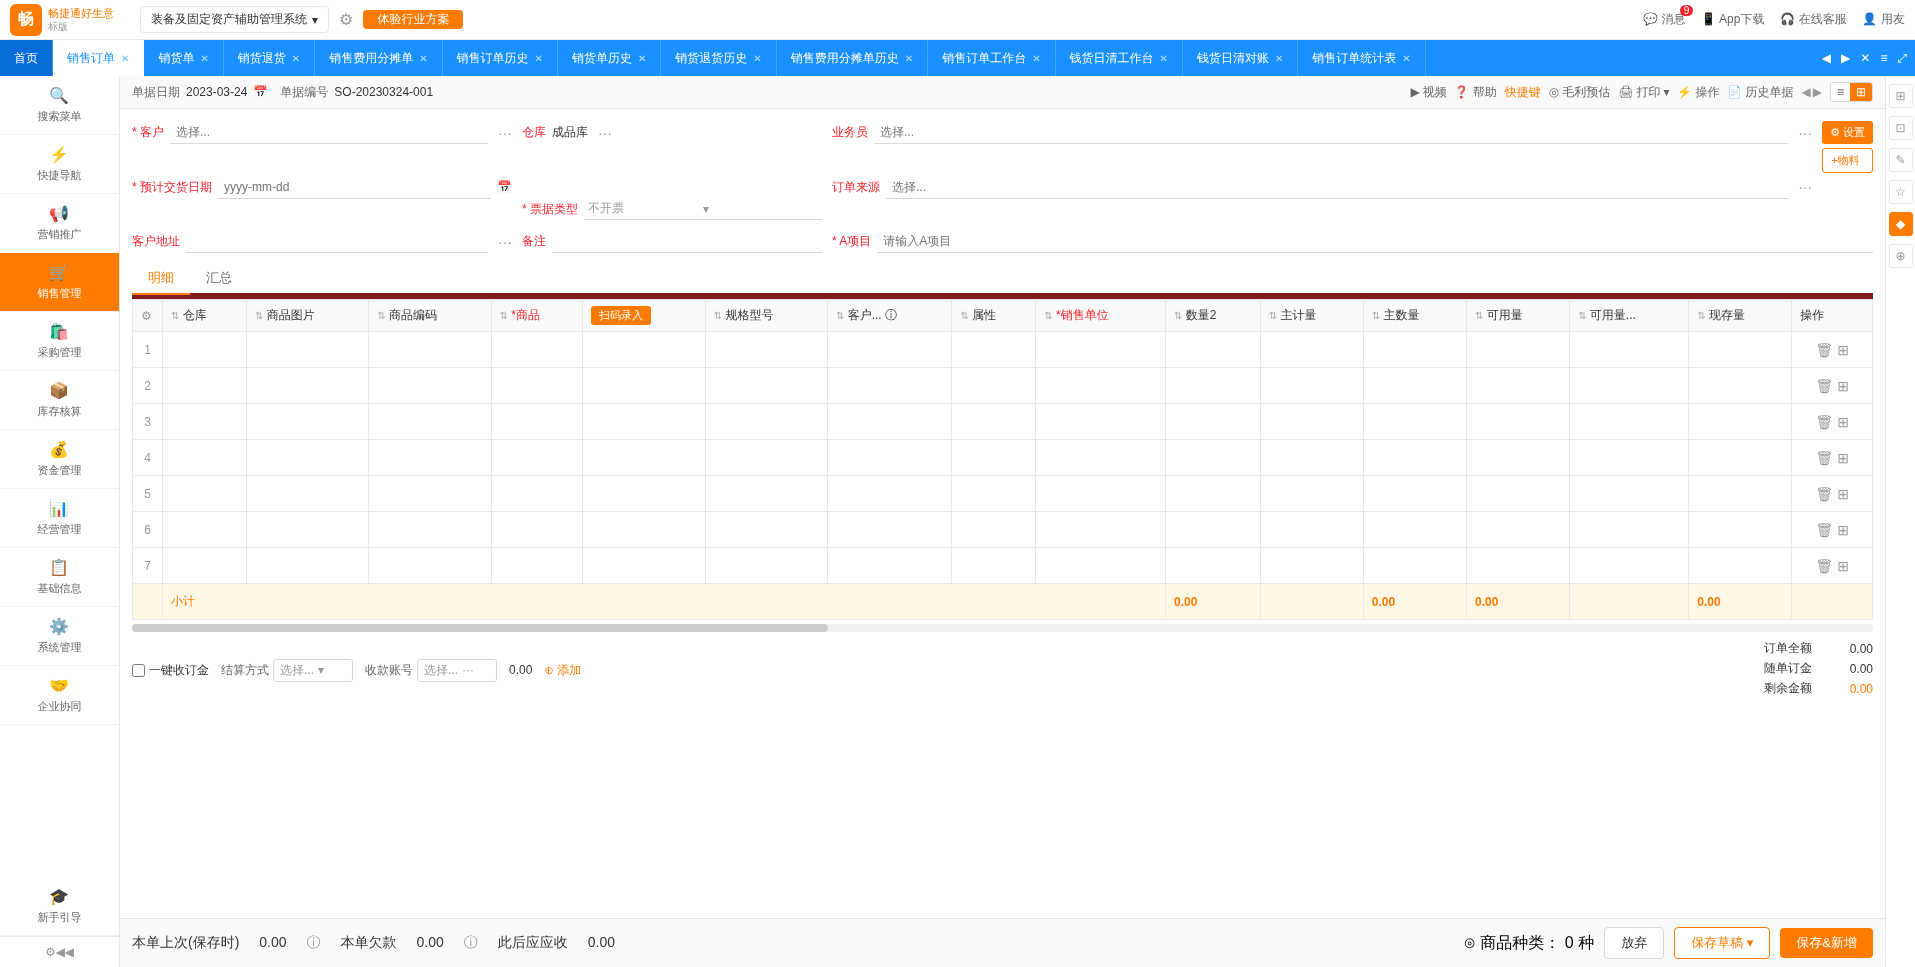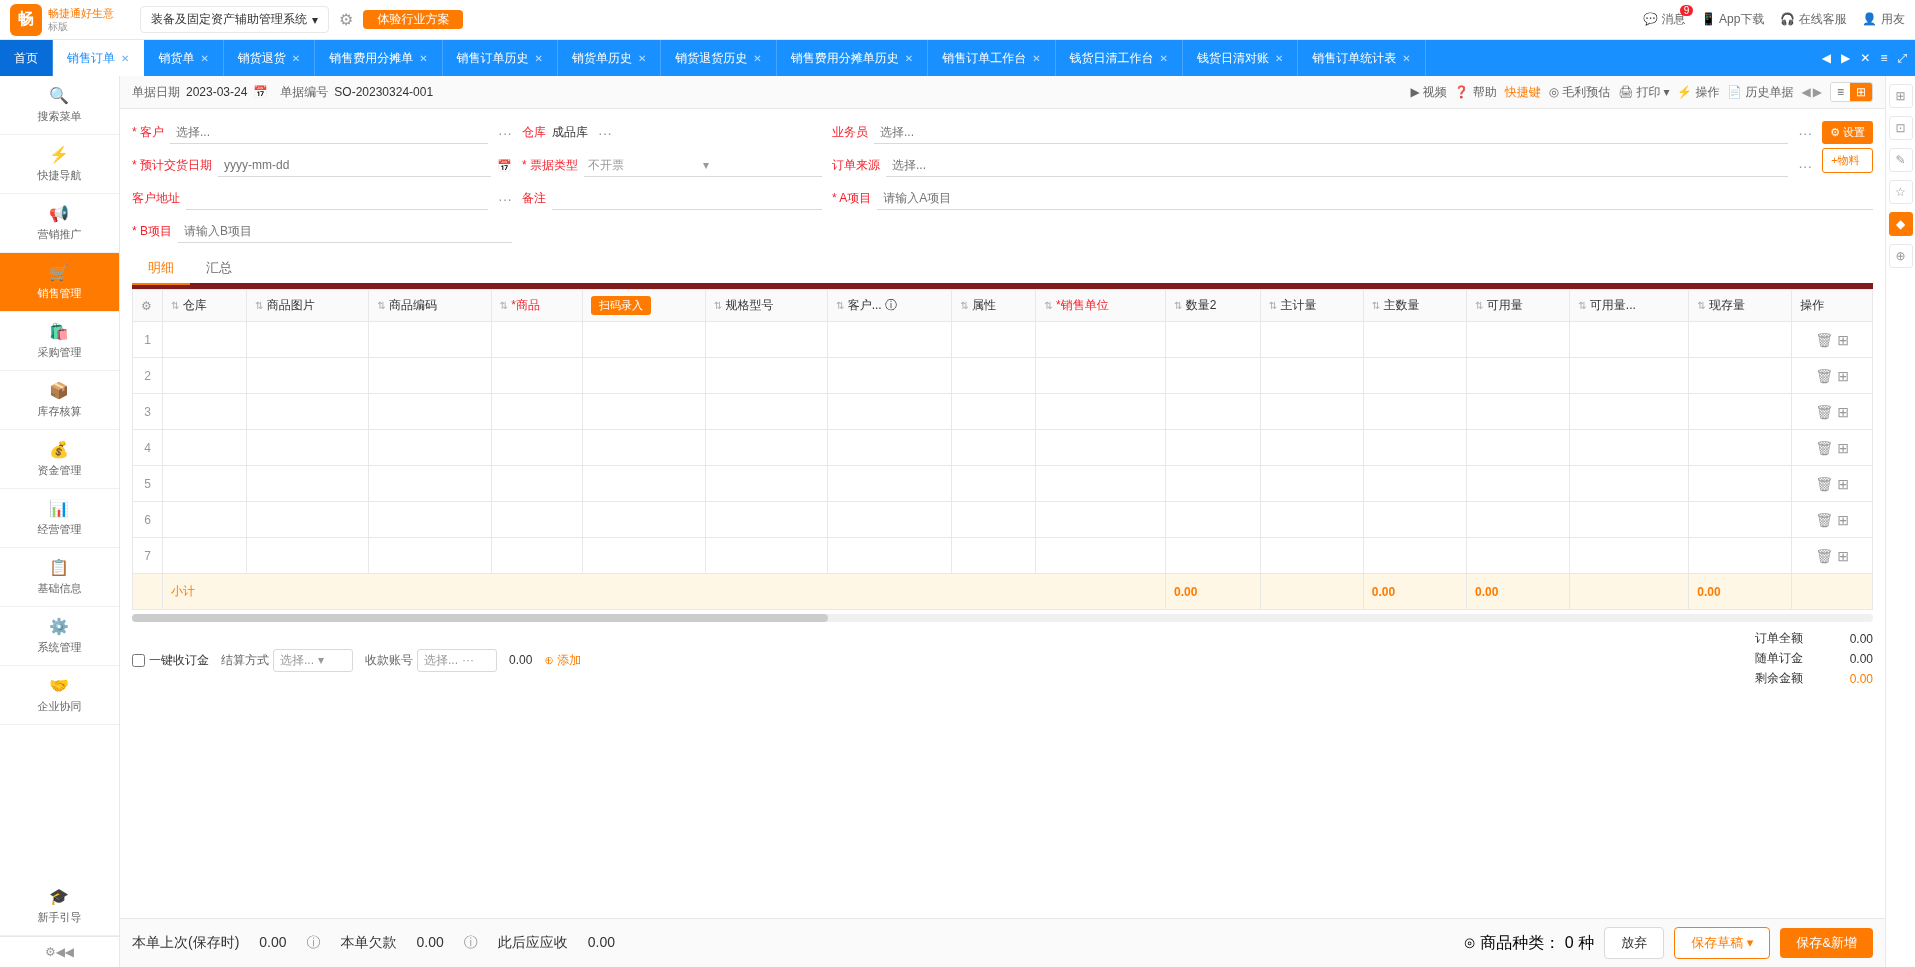--- a/index.html
+++ b/index.html
@@ -92,21 +92,21 @@
 
     
     .bottom-bar { display: flex; align-items: center; justify-content: space-between; padding: 8px 12px; background: #fafafa; border-top: 1px solid #e8e8e8; }
     .bottom-left { display: flex; gap: 20px; font-size: 14px; color: #666; }
     .bottom-left span { color: #333; }
     .bottom-right { display: flex; align-items: center; gap: 10px; }
     .goods-count { font-size: 16px; color: #000000; }
     .btn-discard { border: 1px solid #d9d9d9; background: #fff; padding: 6px 16px; border-radius: 4px; cursor: pointer; font-size: 13px; color: #333; }
     .btn-save-draft { border: 1px solid #ff7a00; background: #fff; color: #ff7a00; padding: 6px 16px; border-radius: 4px; cursor: pointer; font-size: 13px; }
     .btn-save-new { background: #ff7a00; color: #fff; padding: 6px 16px; border-radius: 4px; border: none; cursor: pointer; font-size: 13px; }
-    .order-summary-row { display: flex; justify-content: flex-end; align-items: center; gap: 10px; margin-bottom: 3px; }
+    .order-summary-row { display: flex; justify-content: flex-end; align-items: center; gap: 1px; margin-bottom: 3px; }
 
     
     .right-panel { width: 30px; background: #fff; border-left: 1px solid #e8e8e8; display: flex; flex-direction: column; align-items: center; padding: 8px 0; gap: 8px; }
     .right-panel-btn { width: 24px; height: 24px; display: flex; align-items: center; justify-content: center; color: #999; cursor: pointer; border: 1px solid #e8e8e8; border-radius: 3px; font-size: 12px; }
 
     .scrollbar-track { height: 8px; background: #f0f0f0; border-radius: 4px; margin: 4px 0; }
     .scrollbar-thumb { height: 8px; width: 40%; background: #ccc; border-radius: 4px; }
 
     .table-container { overflow-x: auto; }
     .text-red { color: #f5222d; }
@@ -319,21 +319,21 @@
             <span class="field-dots">···</span>
           </div>
         </div>
 
         <div class="form-row">
           <div class="form-field" style="max-width:380px;">
             <label class="text-red">* <span>预计交货日期</span></label>
             <input class="field-control" placeholder="yyyy-mm-dd" style="">
             <span style="color:#999; cursor:pointer;">📅</span>
           </div>
-          <div class="form-field" style="max-width:300px;">
+          <div class="form-field" style="max-width:300px;margin-top:44px;">
             <label class="text-red">* <span>票据类型</span></label>
             <div class="select-control">
               <span>不开票</span>
               <span class="arrow">▾</span>
             </div>
           </div>
           <div class="form-field">
             <label>订单来源</label>
             <input class="field-control" placeholder="选择..." style="">
             <span class="field-dots">···</span>
@@ -349,26 +349,20 @@
           <div class="form-field" style="max-width:300px;">
             <label>备注</label>
             <input class="field-control" style="">
           </div>
           <div class="form-field">
             <label class="text-red">* <span>A项目</span></label>
             <input class="field-control" placeholder="请输入A项目" style="">
           </div>
         </div>
 
-        <div class="form-row">
-          <div class="form-field" style="max-width:380px;">
-            <label class="text-red">* <span>B项目</span></label>
-            <input class="field-control" placeholder="请输入B项目" style="">
-          </div>
-        </div>
 
         <div class="detail-tabs">
           <div class="detail-tab active">明细</div>
           <div class="detail-tab">汇总</div>
         </div>
 
         <div class="table-container">
           <table class="data-table">
             <thead>
               <tr>

